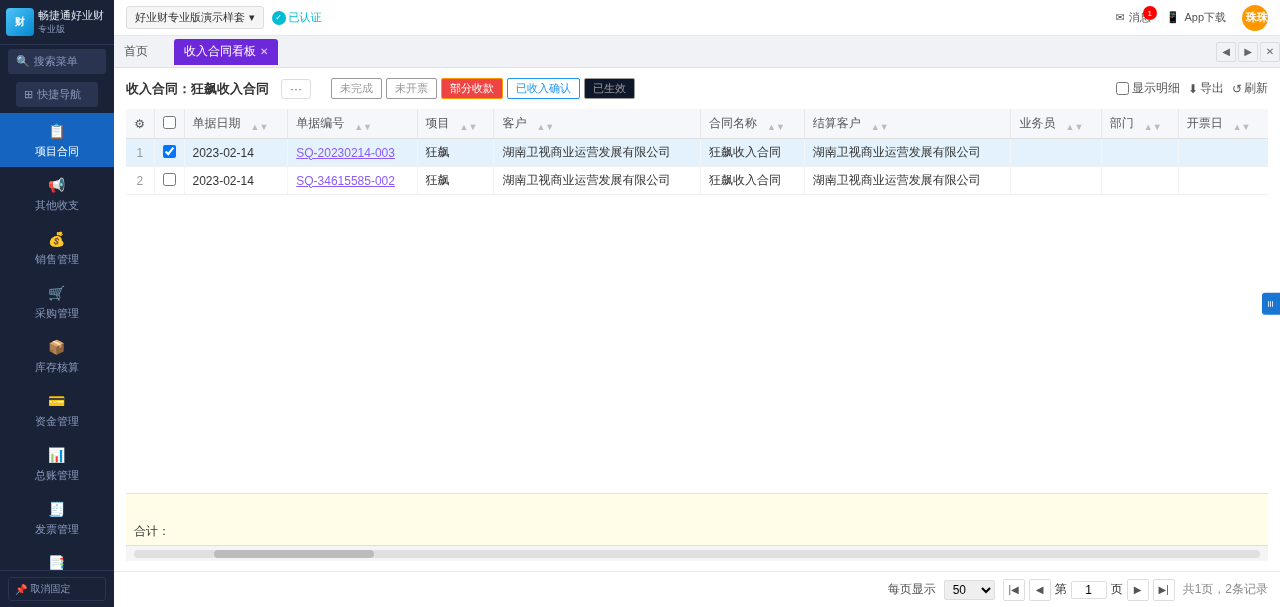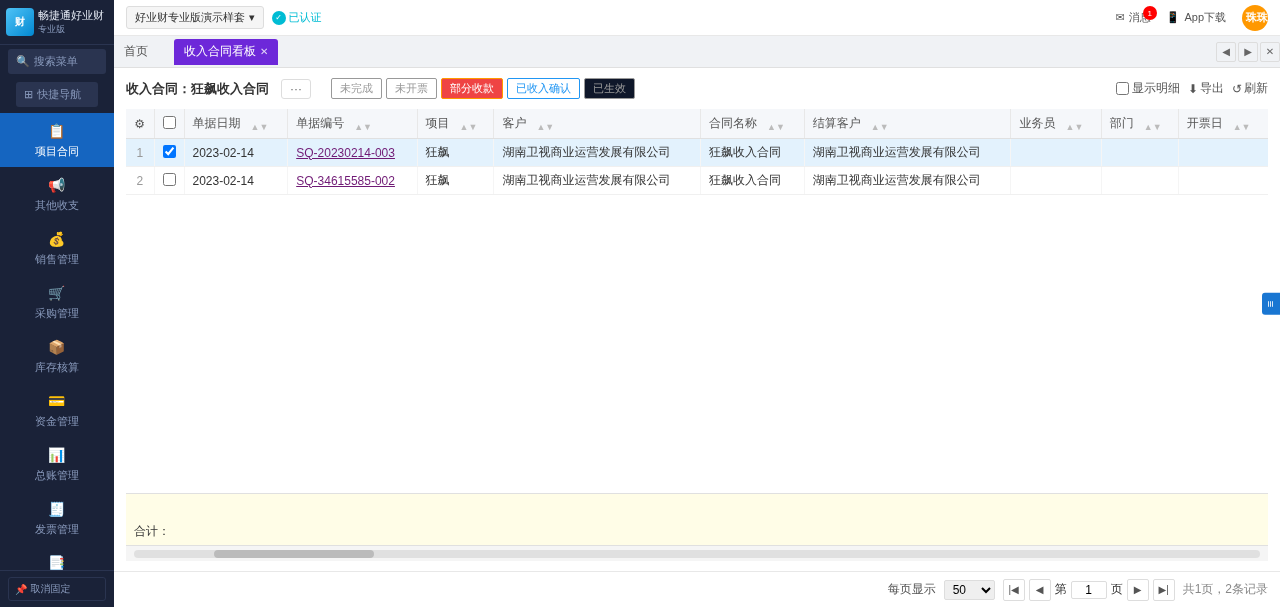--- a/index.html
+++ b/index.html
@@ -70,21 +70,21 @@
     
     .table-wrap { flex: 1; overflow: auto; position: relative; }
     table { width: 100%; border-collapse: collapse; font-size: 12px; }
     thead tr { background: #f5f7fa; }
     th { padding: 6px 8px; text-align: left; color: #555; font-weight: normal; border-bottom: 1px solid #e0e0e0; border-right: 1px solid #e8e8e8; white-space: nowrap; position: sticky; top: 0; background: #f5f7fa; z-index: 1; }
     th:last-child { border-right: none; }
     td { padding: 5px 8px; border-bottom: 1px solid #f0f0f0; border-right: 1px solid #f5f5f5; white-space: nowrap; }
     td:last-child { border-right: none; }
     tr.row-selected { background: #e3f2fd; }
     .row-num { color: #999; text-align: center; }
-    .link-text { color: #701a75; text-decoration: underline; cursor: pointer; }
+    .link-text { color: #8b5cf6; text-decoration: underline; cursor: pointer; }
     .col-checkbox { width: 24px; text-align: center; }
     .col-settings { width: 28px; text-align: center; }
     .th-sort { display: flex; align-items: flex-end; gap: 10px; cursor: pointer; }
     .sort-icon { color: #bbb; font-size: 9px; display: flex; flex-direction: column; line-height: 1; }
 
     
     .table-footer { background: #fffde7; border-top: 1px solid #e0e0e0; padding: 5px 8px; display: flex; align-items: center; font-size: 12px; flex-shrink: 0; }
     .total-label { color: #333; font-weight: 500; margin-top: 24px; }
 
     

